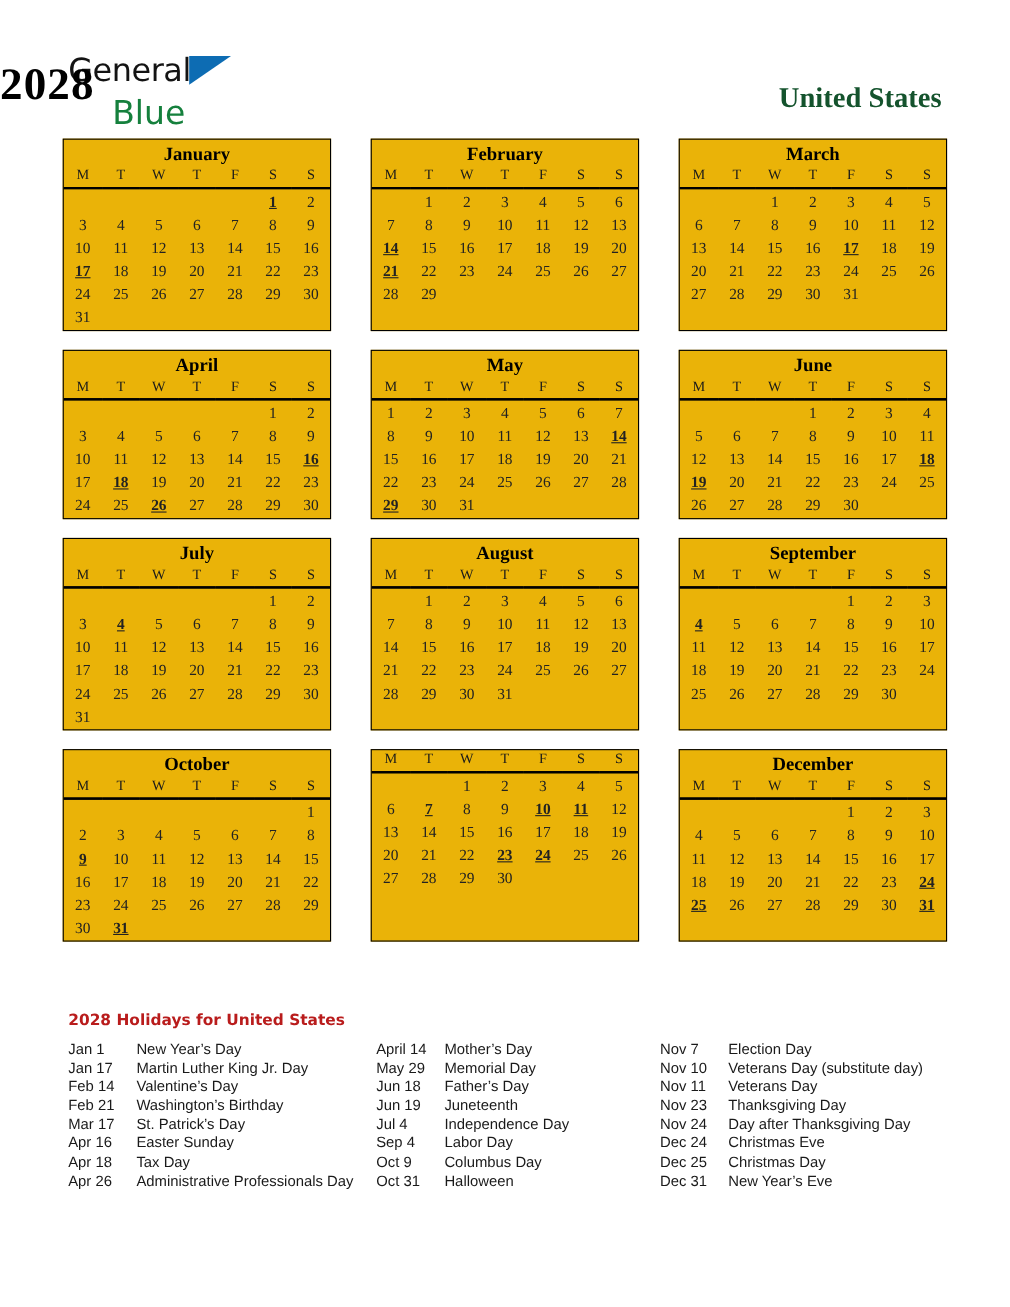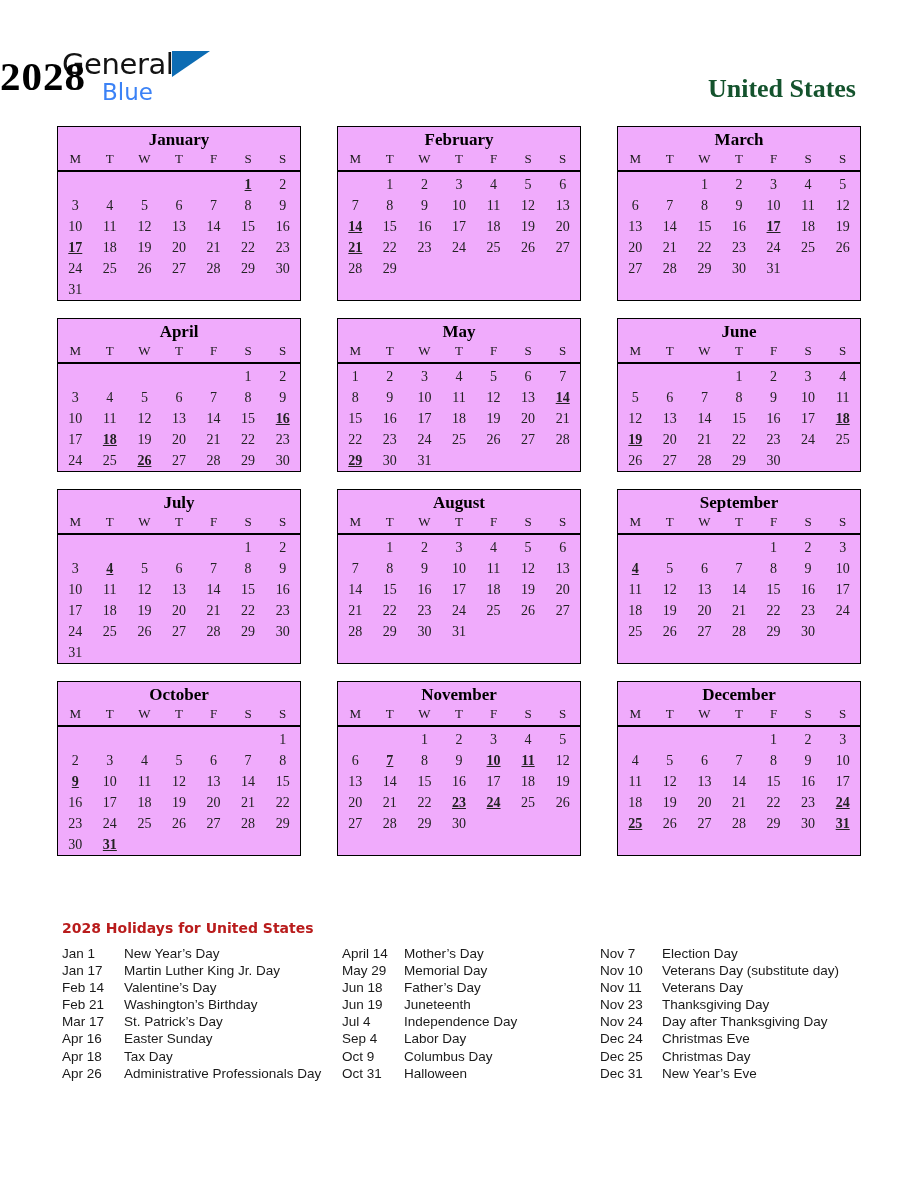--- a/index.html
+++ b/index.html
@@ -34,24 +34,24 @@
     font-family: "DejaVu Sans", sans-serif;
     font-size: 29px;
     color: #131313;
     letter-spacing: -0.4px;
     position: absolute;
     left: 0; top: 0;
     line-height: 32px;
   }
   .logo-blue {
     font-family: "DejaVu Sans", sans-serif;
-    font-size: 23px;
-    color: #3b82f6;
+    font-size: 30px;
+    color: #15803d;
     position: absolute;
-    left: 40px; top: 28px;
+    left: 40px; top: 40px;
     line-height: 32px;
   }
   .logo-tri {
     position: absolute;
     left: 110px;
     top: 3px;
     width: 0; height: 0;
     border-left: 38px solid #0d6cb3;
     border-bottom: 26px solid transparent;
     border-top: 0 solid transparent;
@@ -86,21 +86,21 @@
   }
   .month-row {
     display: flex;
     gap: 36px;
     margin-bottom: 17px;
   }
   .month {
     width: 269px;
     border: 1px solid #000;
     box-sizing: border-box;
-    background: #f0abfc;
+    background: #eab308;
   }
   .month-name {
     text-align: center;
     font-family: "Liberation Serif", serif;
     font-weight: bold;
     font-size: 17px;
     padding: 3px 0 2px 0;
     color: #000;
     line-height: 19px;
   }
@@ -877,21 +877,20 @@
               <td class="empty"></td>
               <td class="empty"></td>
               <td class="empty"></td>
               <td class="empty"></td>
               <td class="empty"></td>
             </tr>
           </tbody>
         </table>
       </div>
       <div class="month">
-        <div class="month-name">November</div>
         <table class="cal">
           <thead>
             <tr>
               <th>M</th>
               <th>T</th>
               <th>W</th>
               <th>T</th>
               <th>F</th>
               <th>S</th>
               <th>S</th>

